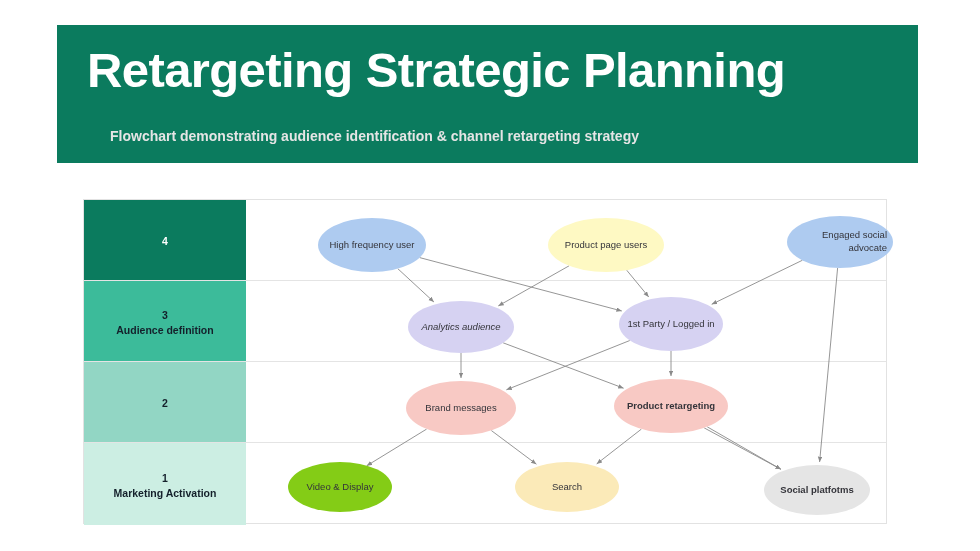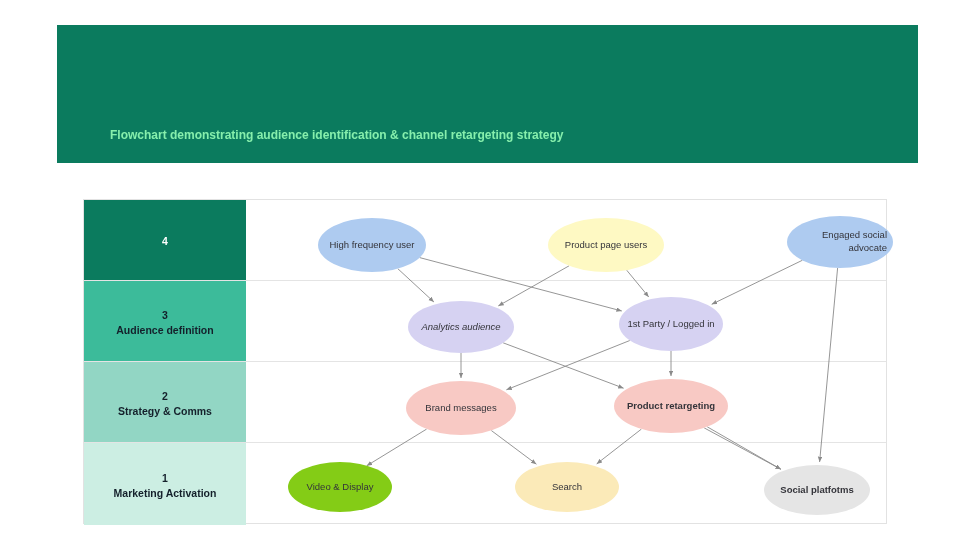--- a/index.html
+++ b/index.html
@@ -22,23 +22,23 @@
     font-size:49px;
     font-weight:bold;
     color:#ffffff;
     letter-spacing:-0.6px;
     line-height:1.05;
     white-space:nowrap;
   }
   .banner-subtitle{
     position:absolute;left:53px;top:103px;
     width:790px;
-    font-size:12px;
+    font-size:14px;
     font-weight:bold;
-    color:#86efac;
+    color:#e5e5e5;
     white-space:nowrap;
   }
   
   .chart{
     position:absolute;left:83px;top:199px;
     width:804px;height:325px;
     border:1px solid #e2e2e2;
     box-sizing:border-box;
     background:#ffffff;
   }
@@ -83,20 +83,21 @@
     color:#34343a;
     line-height:1.35;
     box-sizing:border-box;
     padding:2px 6px;
   }
 </style>
 </head>
 <body>
 
 <div class="banner">
+  <div class="banner-title">Retargeting Strategic Planning</div>
   <div class="banner-subtitle">Flowchart demonstrating audience identification &amp; channel retargeting strategy</div>
 </div>
 
 <div class="chart">
   <div class="lanes" id="lanes">
       <div class="lane" style="top: 0px; height: 81px;">
         <div class="lane-band" style="background: rgb(11, 123, 94);"></div>
         <div class="lane-label" style="color: rgb(255, 255, 255);">
           <span class="lane-num">4</span>
         </div>
@@ -105,21 +106,20 @@
         <div class="lane-band" style="background: rgb(60, 187, 154);"></div>
         <div class="lane-label" style="color: rgb(20, 32, 43);">
           <span class="lane-num">3</span>
           <span class="lane-name">Audience definition</span>
         </div>
       </div>
       <div class="lane" style="top: 162px; height: 81px;">
         <div class="lane-band" style="background: rgb(146, 214, 196);"></div>
         <div class="lane-label" style="color: rgb(20, 32, 43);">
           <span class="lane-num">2</span>
-          <span class="lane-name">Strategy &amp; Comms</span>
         </div>
       </div>
       <div class="lane" style="top: 243px; height: 82px;">
         <div class="lane-band" style="background: rgb(204, 238, 227);"></div>
         <div class="lane-label" style="color: rgb(20, 32, 43);">
           <span class="lane-num">1</span>
           <span class="lane-name">Marketing Activation</span>
         </div>
       </div>
     </div>

